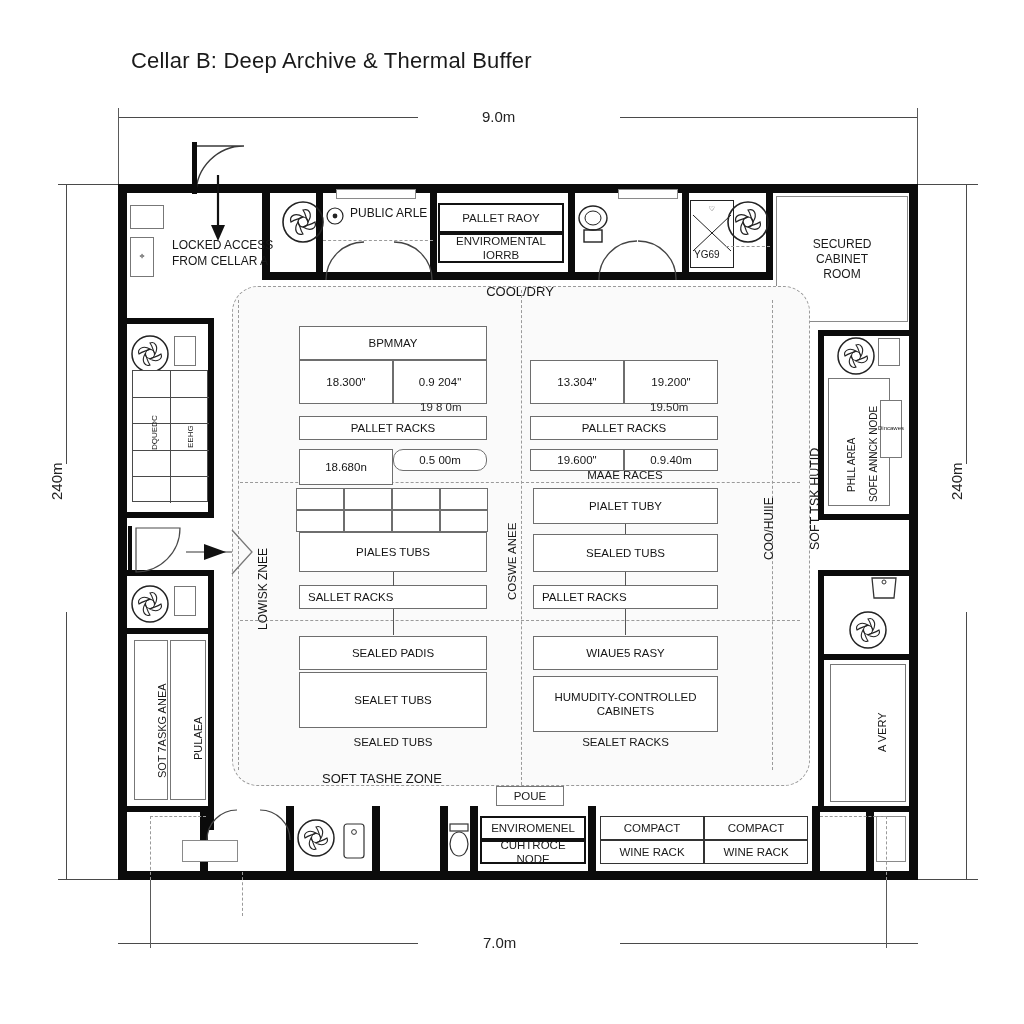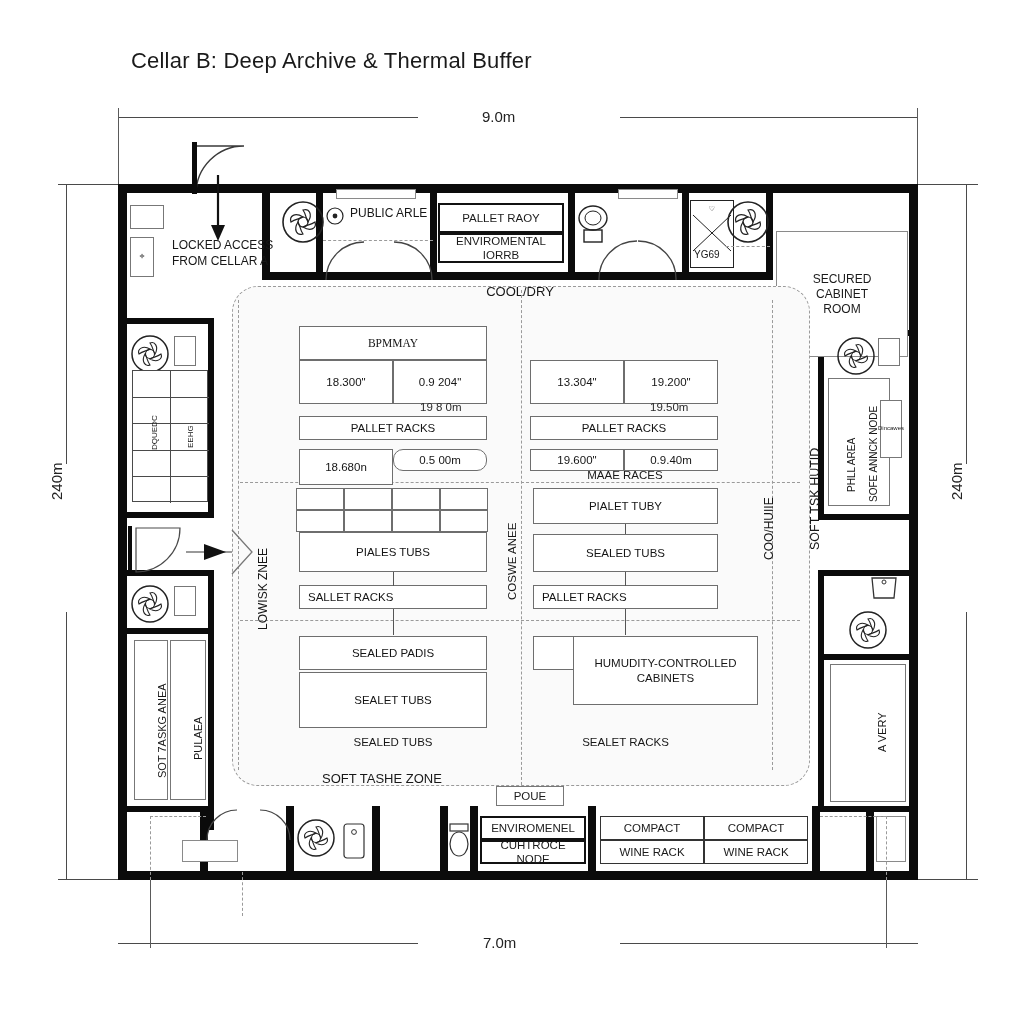--- a/index.html
+++ b/index.html
@@ -210,35 +210,35 @@
   <svg class="fanwrap" style="left:726px; top:200px;" width="44" height="44">
     <circle cx="22" cy="22" r="20" fill="none" stroke="#222" stroke-width="1.6"></circle>
     <circle cx="22" cy="22" r="5" fill="none" stroke="#222" stroke-width="1.2"></circle>
     <path d="M22,17 C14,12 8,16 10,22 C14,19 19,19 22,17Z" fill="none" stroke="#222" stroke-width="1.2"></path>
     <path d="M27,22 C32,14 28,8 22,10 C25,14 25,19 27,22Z" fill="none" stroke="#222" stroke-width="1.2"></path>
     <path d="M22,27 C30,32 36,28 34,22 C30,25 25,25 22,27Z" fill="none" stroke="#222" stroke-width="1.2"></path>
     <path d="M17,22 C12,30 16,36 22,34 C19,30 19,25 17,22Z" fill="none" stroke="#222" stroke-width="1.2"></path>
   </svg>
   <div class="dashh" style="left:726px; top:246px; width:44px;"></div>
 
-  <div class="rbox" style="left:776px; top:196px; width:132px; height:126px; border:1px solid #8a8a8a; font-size:12px; white-space:pre-line;margin-top:35px;">SECURED
+  <div class="rbox" style="left:776px; top:196px; width:132px; height:126px; border:1px solid #8a8a8a; font-size:12px; white-space:pre-line;">SECURED
 CABINET
 ROOM</div>
 
   <div class="zone"></div>
   <div class="lbl c" style="left:455px; top:284px; width:130px; font-size:13px;">COOL/DRY</div>
 
   <div class="dashv" style="left:521px; top:290px; height:500px;"></div>
   <div class="dashh" style="left:240px; top:482px; width:560px;"></div>
   <div class="dashh" style="left:240px; top:620px; width:560px;"></div>
 
   <div class="dashv" style="left:238px; top:300px; height:470px;"></div>
   <div class="dashv" style="left:772px; top:300px; height:470px;"></div>
 
-  <div class="rack" style="left:299px; top:326px; width:188px; height:34px;font-family:Liberation Serif, serif;">BPMMAY</div>
+  <div class="rack" style="left:299px; top:326px; width:188px; height:34px;">BPMMAY</div>
   <div class="rack" style="left:299px; top:360px; width:94px; height:44px;">18.300"</div>
   <div class="rack" style="left:393px; top:360px; width:94px; height:44px;">0.9 204"</div>
   <div class="meas" style="left:420px; top:401px;">19 8 0m</div>
   <div class="rack" style="left:299px; top:416px; width:188px; height:24px;">PALLET RACKS</div>
   <div class="rack" style="left:299px; top:449px; width:94px; height:36px;">18.680n</div>
   <div class="rack" style="left:393px; top:449px; width:94px; height:22px;border-radius:10px;">0.5 00m</div>
 
   <div class="rack" style="left:296px; top:488px; width:48px; height:22px;"></div>
   <div class="rack" style="left:344px; top:488px; width:48px; height:22px;"></div>
   <div class="rack" style="left:392px; top:488px; width:48px; height:22px;"></div>
@@ -266,21 +266,21 @@
   <div class="lbl c" style="left:560px; top:468px; width:130px; font-size:11.5px;">MAAE RACES</div>
 
   <div class="rack" style="left:533px; top:488px; width:185px; height:36px;">PIALET TUBY</div>
   <div class="rack" style="left:533px; top:534px; width:185px; height:38px;">SEALED TUBS</div>
   <div class="rack" style="left:533px; top:585px; width:185px; height:24px; justify-content:flex-start; padding-left:8px;">PALLET RACKS</div>
   <div class="connector" style="left:625px; top:524px; height:10px;"></div>
   <div class="connector" style="left:625px; top:572px; height:14px;"></div>
   <div class="connector" style="left:625px; top:609px; height:26px;"></div>
 
   <div class="rack" style="left:533px; top:636px; width:185px; height:34px;">WIAUE5 RASY</div>
-  <div class="rack" style="left:533px; top:636px; width:185px; height:69px; white-space:pre-line;margin-left:40px;">HUMUDITY-CONTROLLED
+  <div class="rack" style="left:533px; top:676px; width:185px; height:56px; white-space:pre-line;">HUMUDITY-CONTROLLED
 CABINETS</div>
   <div class="lbl c" style="left:533px; top:735px; width:185px; font-size:11.5px;">SEALET RACKS</div>
 
   <div class="vtext" style="left:256px; top:630px; transform:rotate(-90deg);">LOWISK ZNEE</div>
   <div class="vtext" style="left:506px; top:600px; transform:rotate(-90deg); font-size:11.5px;">COSWE ANEE</div>
   <div class="vtext" style="left:762px; top:560px; transform:rotate(-90deg);">COO/HUIIE</div>
   <div class="vtext" style="left:808px; top:550px; transform:rotate(-90deg); font-size:12.5px;">SOFT TSK HUTID</div>
 
   <div class="lbl" style="left:322px; top:771px; font-size:13px;">SOFT TASHE ZONE</div>
 

